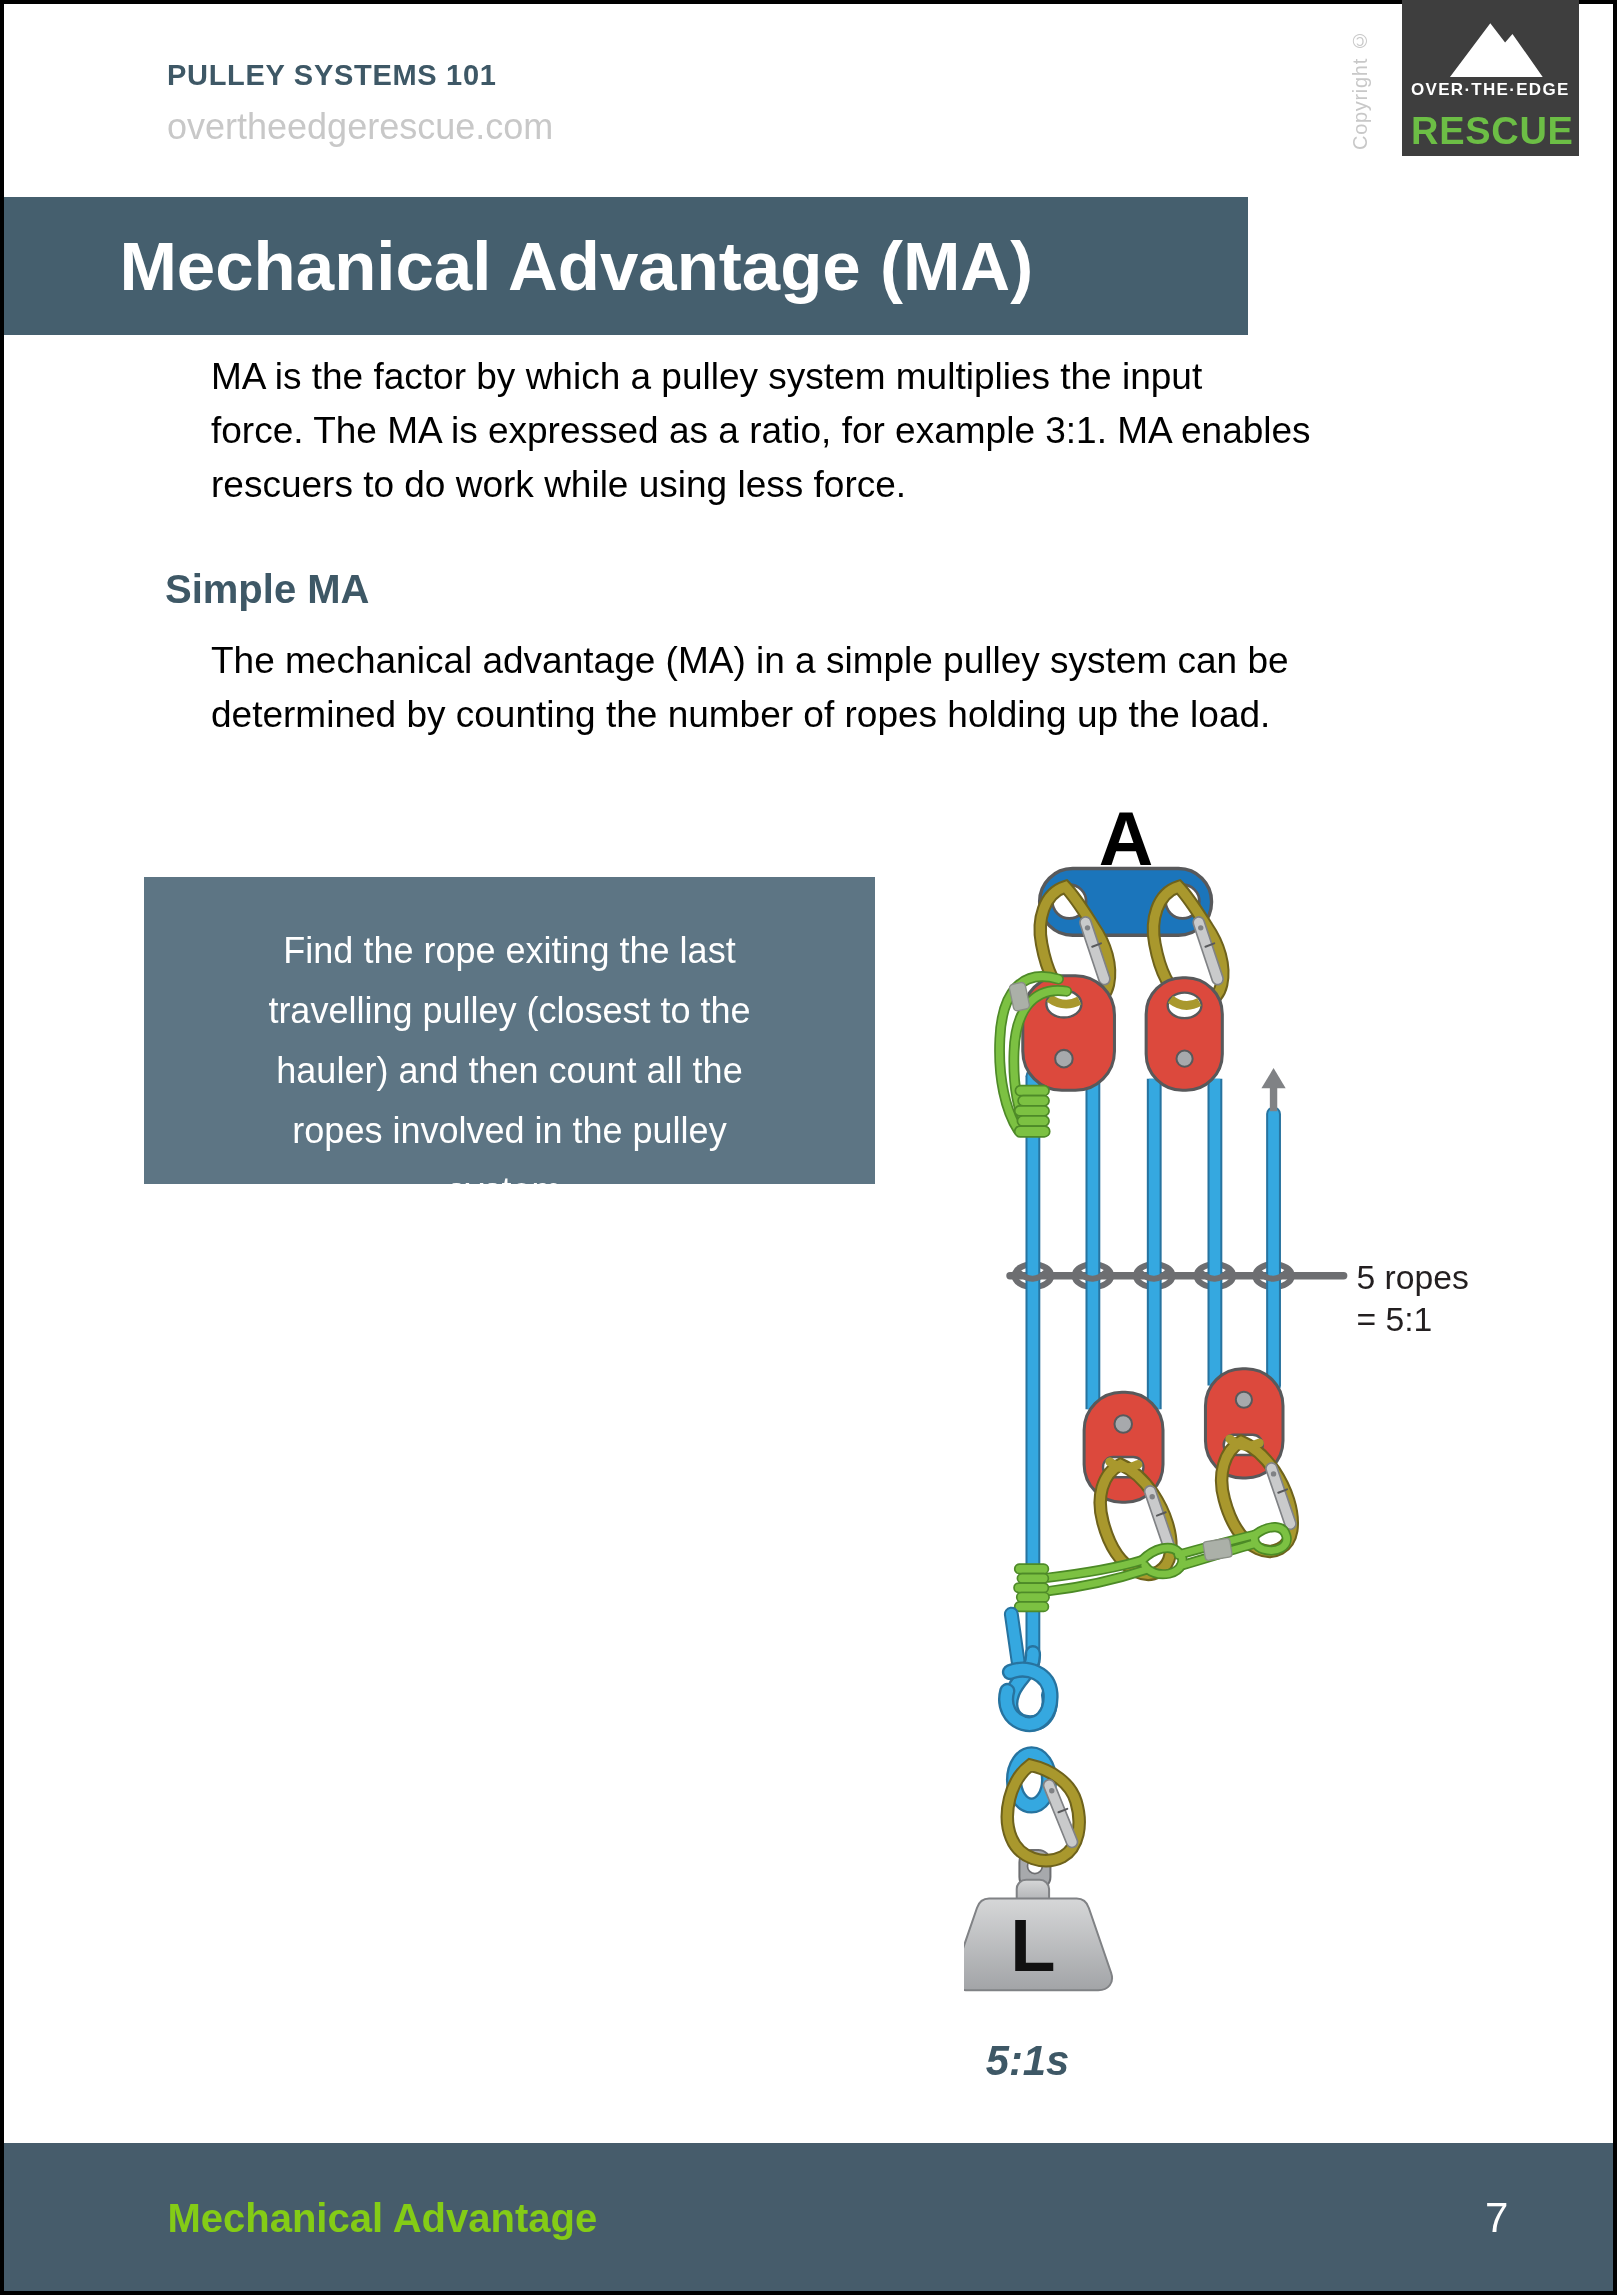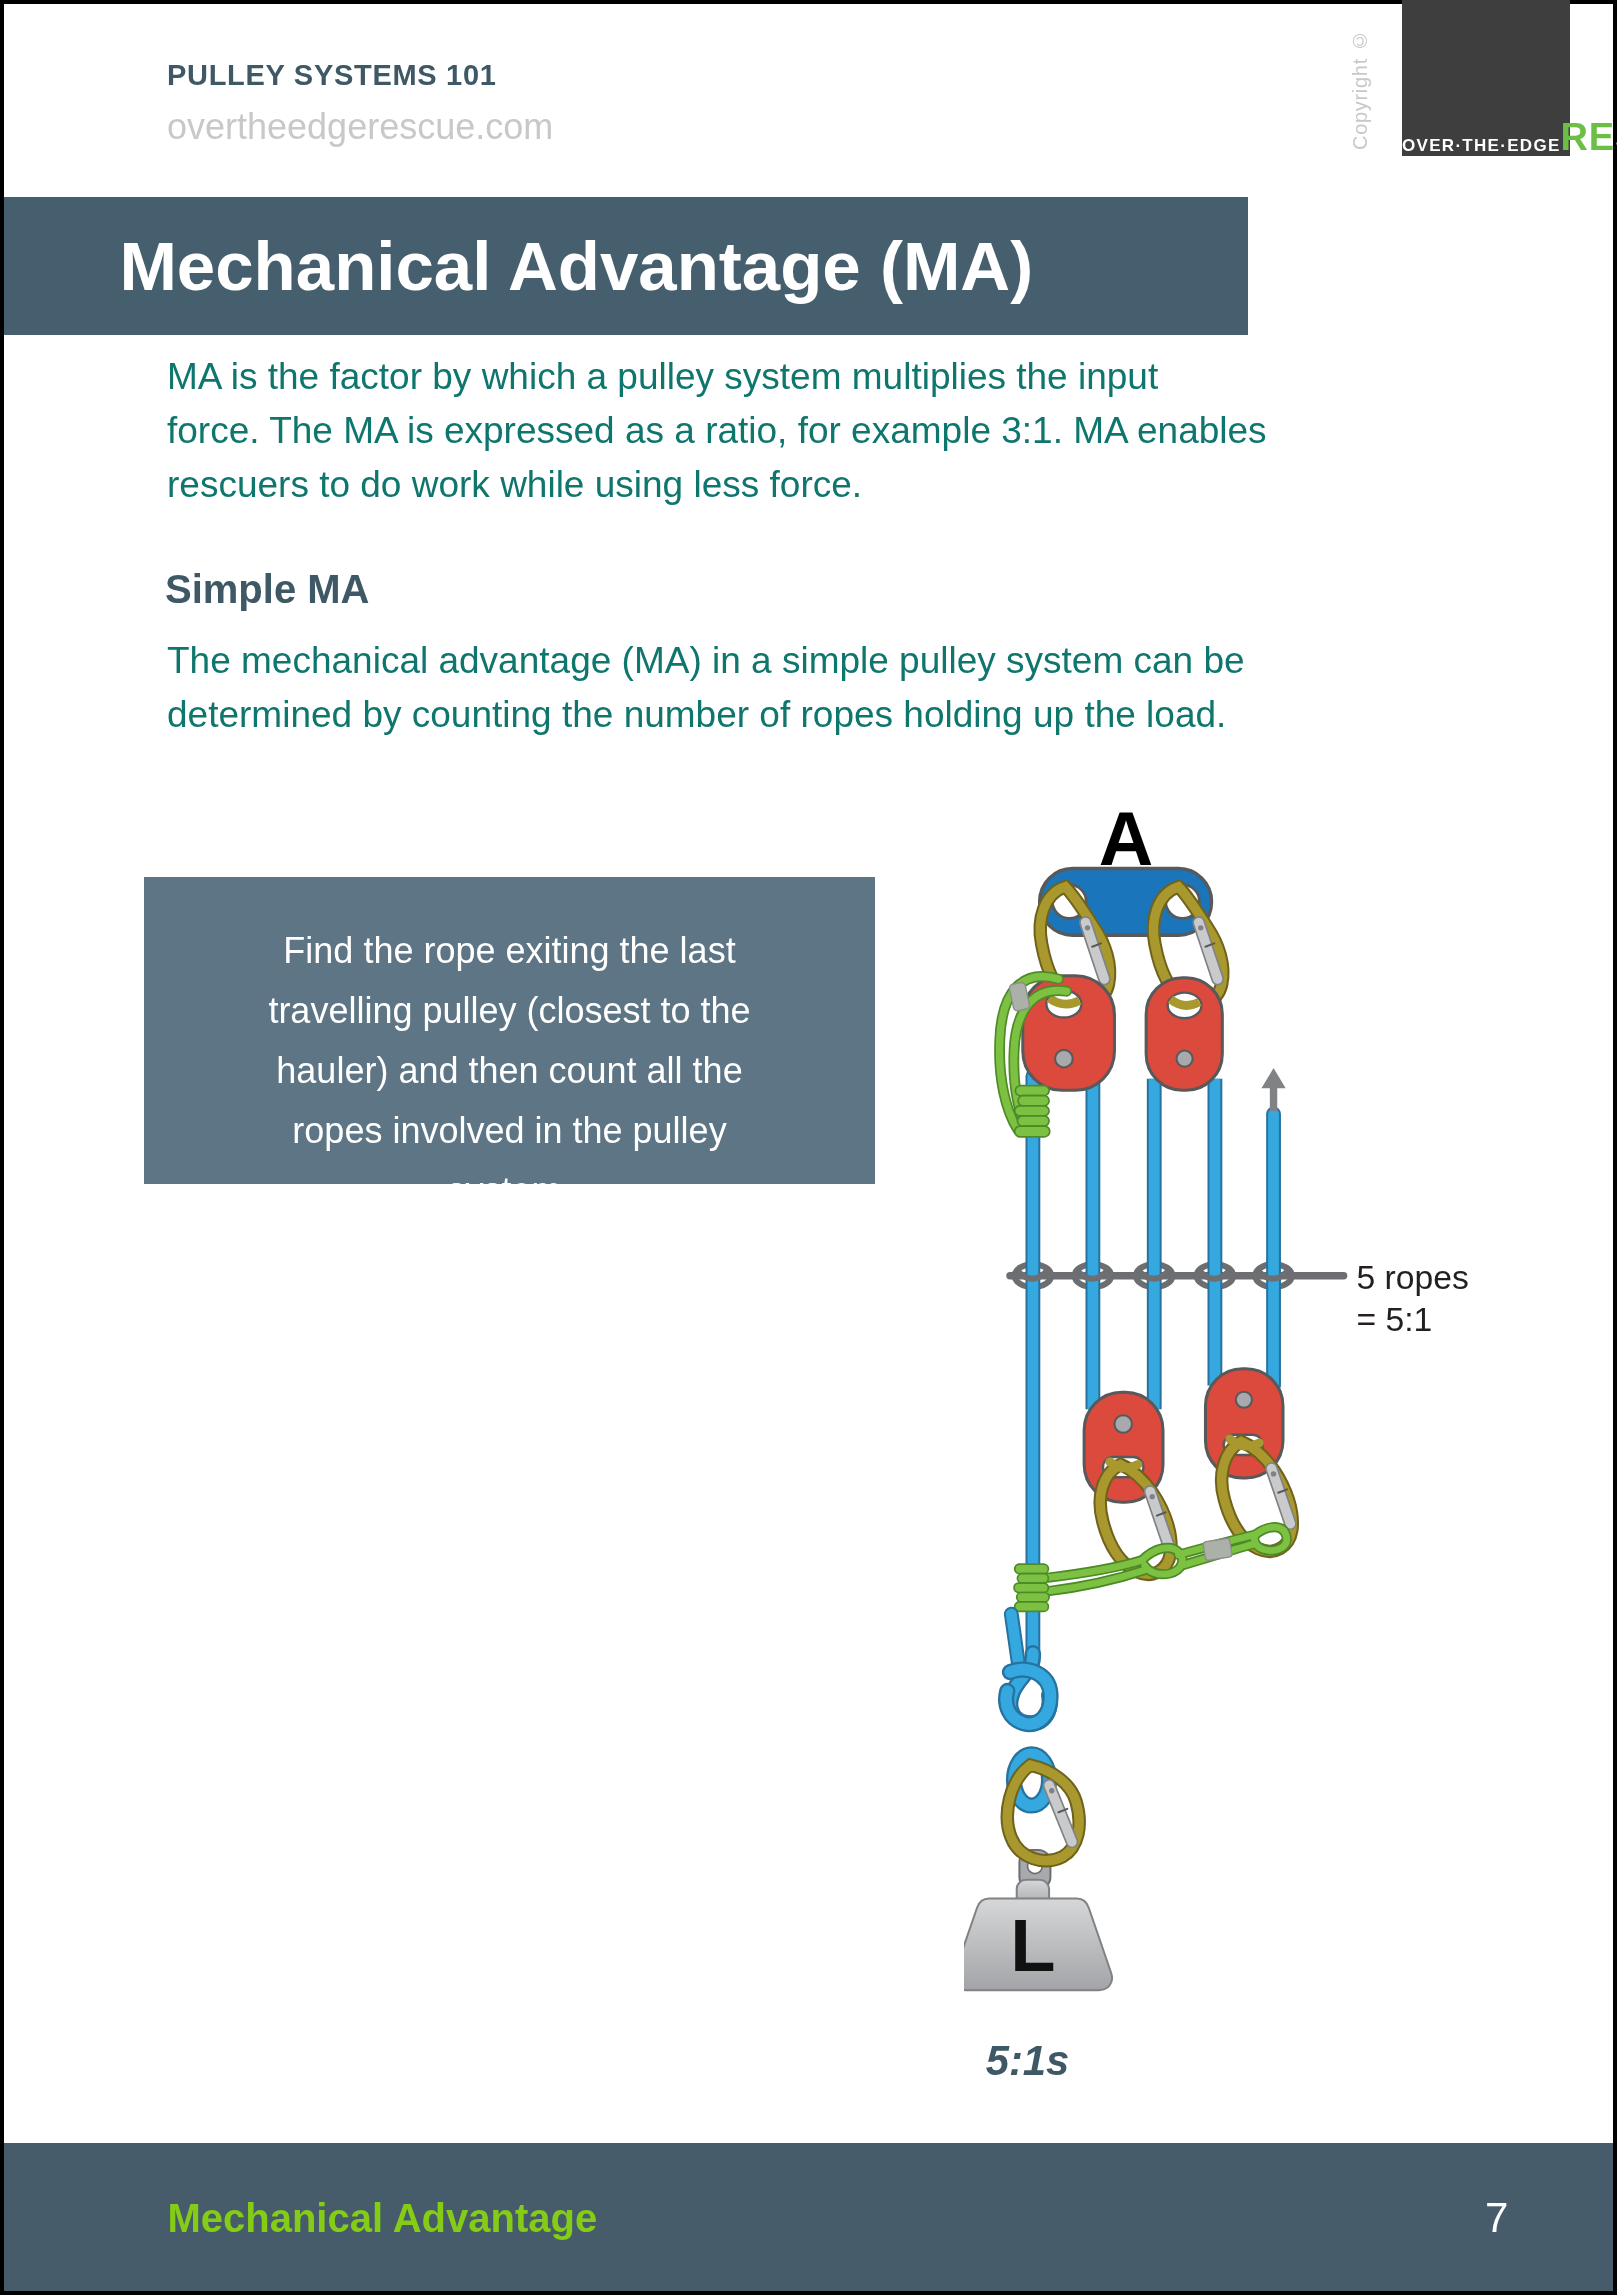--- a/index.html
+++ b/index.html
@@ -13,32 +13,32 @@
   
   .hdr-title{left:167px; top:59px; font-size:29px; font-weight:bold; color:#3E5866; letter-spacing:0.7px;}
   .hdr-url{left:167px; top:106px; font-size:36px; color:#C8C8C8;}
   .copyright{
     left:1349px; top:8px; height:142px; width:40px;
     writing-mode:vertical-rl; transform:rotate(180deg);
     font-size:20px; color:#C8C8C8; text-align:left; letter-spacing:0.7px;
   }
   .logo{
     left:1402px; top:0; width:168px; height:156px; background:#3E3E3E; z-index:60;
-    display:flex; flex-direction:row; align-items:flex-end; justify-content:flex-start;
+    display:flex; flex-direction:column; align-items:flex-start; justify-content:flex-start;padding-left:9px;
   }
   .logo-mtn{margin-top:19px; width:168px; height:58px; display:block;}
   .logo-top{font-size:17px; font-weight:bold; color:#fff; letter-spacing:1.3px; margin-top:2.7px; white-space:nowrap;}
   .logo-main{font-size:38px; font-weight:bold; color:#6CBE45; letter-spacing:0.7px; line-height:38px; margin-top:12px; white-space:nowrap;}
 
   
   .banner{left:3.4px; top:197px; width:1245px; height:138px; background:#455F6E; display:flex; align-items:center; z-index:1;}
   .banner-text{margin-left:116px; font-size:69px; font-weight:bold; color:#ffffff; letter-spacing:0px;}
 
   
-  .bodytext{font-size:37px; line-height:54px; color:#0f766e; white-space:pre-line;}
+  .bodytext{font-size:37px; line-height:54px; color:#000000; white-space:pre-line;margin-left:44px;}
   .intro{left:167px; top:350px; width:1179px;}
   .h2{left:165px; top:567px; font-size:40px; font-weight:bold; color:#3E5866;}
   .para2{left:167px; top:634px; width:1179px;}
 
   
   .callout{
     left:144px; top:877px; width:731px; height:307px; background:#5D7584;
     display:flex; align-items:flex-start; justify-content:center; z-index:1;
   }
   .callout-text{

